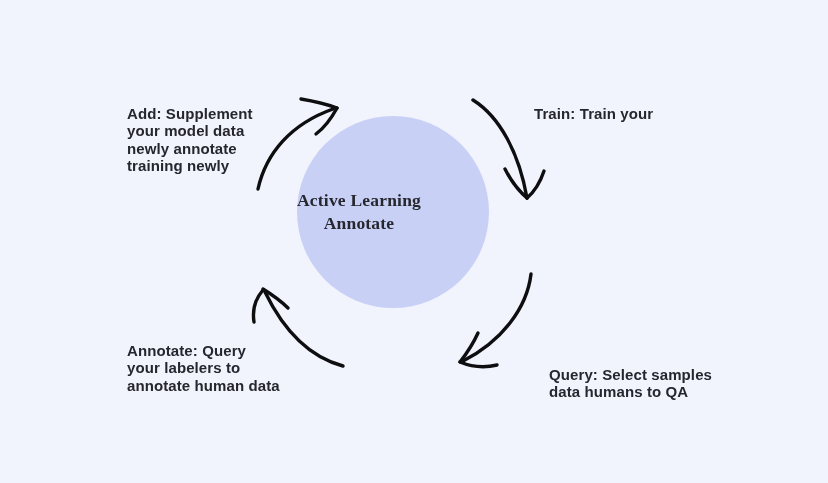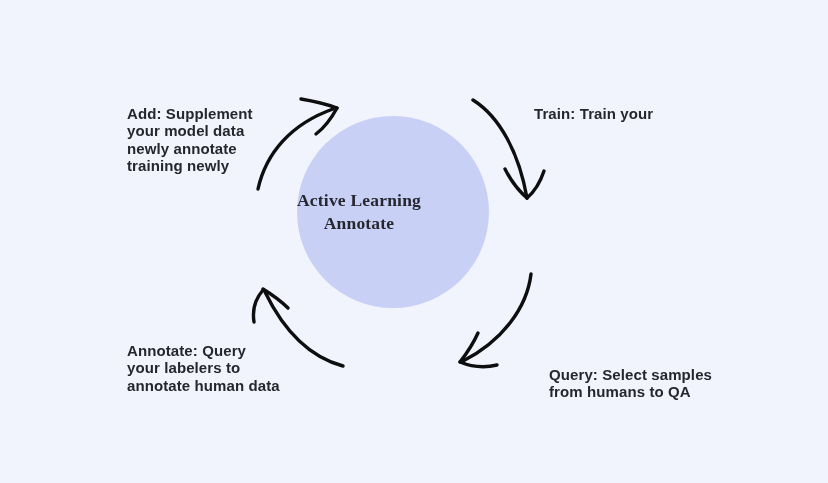--- a/index.html
+++ b/index.html
@@ -100,21 +100,21 @@
     <span>newly annotate</span>
     <span>training newly</span>
   </div>
 
   <div class="label label-train">
     <span>Train: Train your</span>
   </div>
 
   <div class="label label-query">
     <span>Query: Select samples</span>
-    <span>from humans to QA</span>
+    <span>data humans to QA</span>
   </div>
 
   <div class="label label-annotate">
     <span>Annotate: Query</span>
     <span>your labelers to</span>
     <span>annotate human data</span>
   </div>
 
 </div>
 

